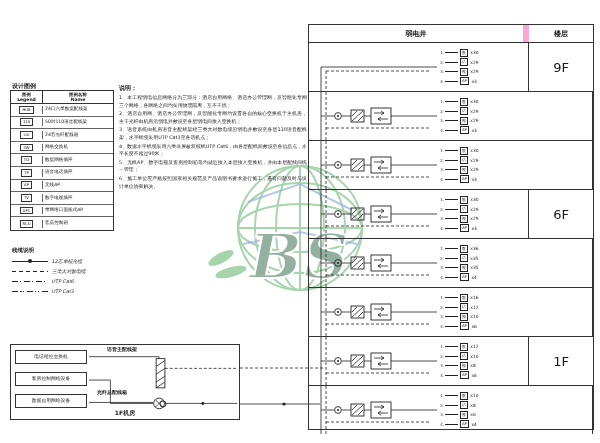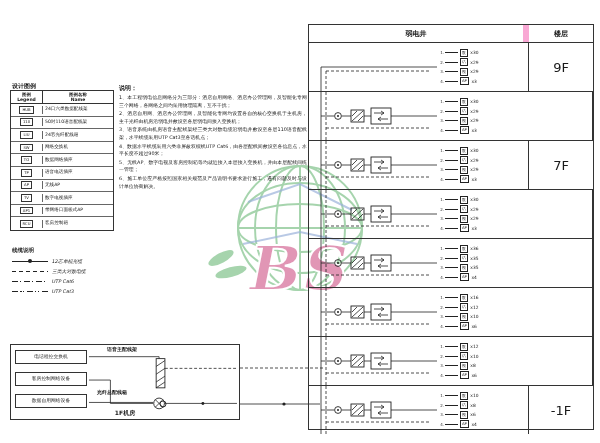--- a/index.html
+++ b/index.html
@@ -2,23 +2,23 @@
 <html><head>
 <meta charset="utf-8">
 <style>
   *{box-sizing:border-box;margin:0;padding:0}
   html,body{background:#ffffff}
   .canvas{position:relative;width:600px;height:443px;background:#fff;
     font-family:"DejaVu Sans",sans-serif;color:#1a1a1a;overflow:hidden}
 
   
   .watermark{position:absolute;left:203px;top:140px;width:194px;height:200px;opacity:.45;pointer-events:none}
-  .wm-text{position:absolute;left:50%;top:92px;transform:translateX(-50%);
+  .wm-text{position:absolute;left:50%;top:80px;transform:translateX(-50%);
     font-family:"DejaVu Serif",serif;font-style:italic;font-weight:bold;font-size:62px;
-    color:#be185d;-webkit-text-stroke:2px #ffffff;letter-spacing:2px}
+    color:#14532d;-webkit-text-stroke:2px #ffffff;letter-spacing:2px}
 
   
   .legend-title{position:absolute;left:12px;top:82px;font-size:6px;font-weight:bold}
   .legend-table{position:absolute;left:10px;top:90px;width:104px;border:1px solid #333;background:rgba(255,255,255,.6)}
   .lg-head{display:flex;border-bottom:1px solid #333;text-align:center;font-weight:bold;font-size:4.5px}
   .lg-head .c1{width:32px;border-right:1px solid #333;padding:1px 0}
   .lg-head .c2{flex:1;padding:1px 0}
   .lg-row{display:flex;align-items:center;height:12.6px;border-bottom:.5px solid #666}
   .lg-row:last-child{border-bottom:none}
   .lg-sym{width:32px;border-right:.5px solid #666;text-align:center;font-size:3.8px;line-height:1}
@@ -329,21 +329,20 @@
                 <span class="o-count">x29</span>
               </div>
               <div class="outlet-row">
                 <span class="o-idx">4.</span>
                 <span class="o-line"></span>
                 <span class="o-sym">AP</span>
                 <span class="o-count">x3</span>
               </div>
             </div>
           </div>
-          <div class="fl-label">7F</div>
         </div>
         <div class="floor-row">
           <div class="fl-schem">
             <svg class="cluster" viewBox="0 0 128 48" preserveAspectRatio="none">
     <line x1="12" y1="0" x2="12" y2="48" class="ln"></line>
     <line x1="17" y1="0" x2="17" y2="48" class="ln dash"></line>
     <line x1="12" y1="24" x2="25" y2="24" class="ln"></line>
     <circle cx="29" cy="24" r="3.4" class="shape"></circle>
     <circle cx="29" cy="24" r="1" fill="#222"></circle>
     <line x1="33" y1="24" x2="42" y2="24" class="ln"></line>
@@ -377,20 +376,21 @@
                 <span class="o-count">x29</span>
               </div>
               <div class="outlet-row">
                 <span class="o-idx">4.</span>
                 <span class="o-line"></span>
                 <span class="o-sym">AP</span>
                 <span class="o-count">x3</span>
               </div>
             </div>
           </div>
+          <div class="fl-label">6F</div>
         </div>
         <div class="floor-row">
           <div class="fl-schem">
             <svg class="cluster" viewBox="0 0 128 48" preserveAspectRatio="none">
     <line x1="12" y1="0" x2="12" y2="48" class="ln"></line>
     <line x1="17" y1="0" x2="17" y2="48" class="ln dash"></line>
     <line x1="12" y1="24" x2="25" y2="24" class="ln"></line>
     <circle cx="29" cy="24" r="3.4" class="shape"></circle>
     <circle cx="29" cy="24" r="1" fill="#222"></circle>
     <line x1="33" y1="24" x2="42" y2="24" class="ln"></line>
@@ -518,20 +518,21 @@
                 <span class="o-count">x8</span>
               </div>
               <div class="outlet-row">
                 <span class="o-idx">4.</span>
                 <span class="o-line"></span>
                 <span class="o-sym">AP</span>
                 <span class="o-count">x6</span>
               </div>
             </div>
           </div>
+          <div class="fl-label">1F</div>
         </div>
         <div class="floor-row">
           <div class="fl-schem">
             <svg class="cluster" viewBox="0 0 128 48" preserveAspectRatio="none">
     <line x1="12" y1="0" x2="12" y2="48" class="ln"></line>
     <line x1="17" y1="0" x2="17" y2="48" class="ln dash"></line>
     <line x1="12" y1="24" x2="25" y2="24" class="ln"></line>
     <circle cx="29" cy="24" r="3.4" class="shape"></circle>
     <circle cx="29" cy="24" r="1" fill="#222"></circle>
     <line x1="33" y1="24" x2="42" y2="24" class="ln"></line>
@@ -565,21 +566,20 @@
                 <span class="o-count">x6</span>
               </div>
               <div class="outlet-row">
                 <span class="o-idx">4.</span>
                 <span class="o-line"></span>
                 <span class="o-sym">AP</span>
                 <span class="o-count">x4</span>
               </div>
             </div>
           </div>
-          <div class="fl-label">-1F</div>
         </div>
       </div>
   </div>
 
   <div class="mroom">
     <svg class="mr-svg" viewBox="0 0 230 76">
       <line x1="78" y1="12" x2="150" y2="12" class="ln"></line>
       <line x1="150" y1="12" x2="150" y2="14" class="ln"></line>
       <rect x="147" y="14" width="9" height="30" class="shape"></rect>
       <line x1="147" y1="22" x2="156" y2="16" class="ln"></line>

